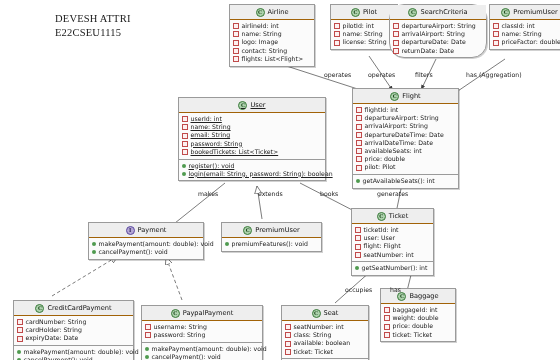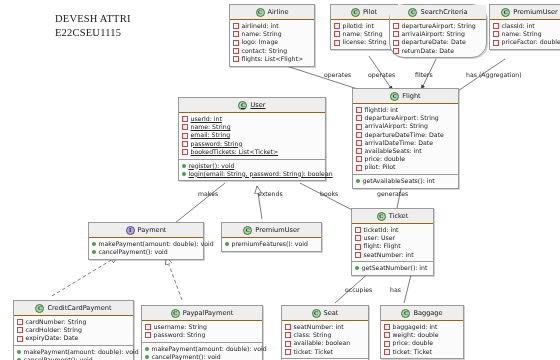--- a/index.html
+++ b/index.html
@@ -496,21 +496,21 @@
       <div class="mem">
           <span class="mark field"></span>
           <span>ticket: Ticket</span>
         </div>
     </div>
     <div class="sect">
       
     </div>
   </div>
 
-  <div class="uml" style="left:380px; top:305px; width:84px;">
+  <div class="uml" style="left:380px; top:288px; width:76px;">
     <div class="hdr">
       <span class="badge">C</span>
       <span class="cname">Baggage</span>
     </div>
     <div class="sect">
       <div class="mem">
           <span class="mark field"></span>
           <span>baggageId: int</span>
         </div>
       <div class="mem">

